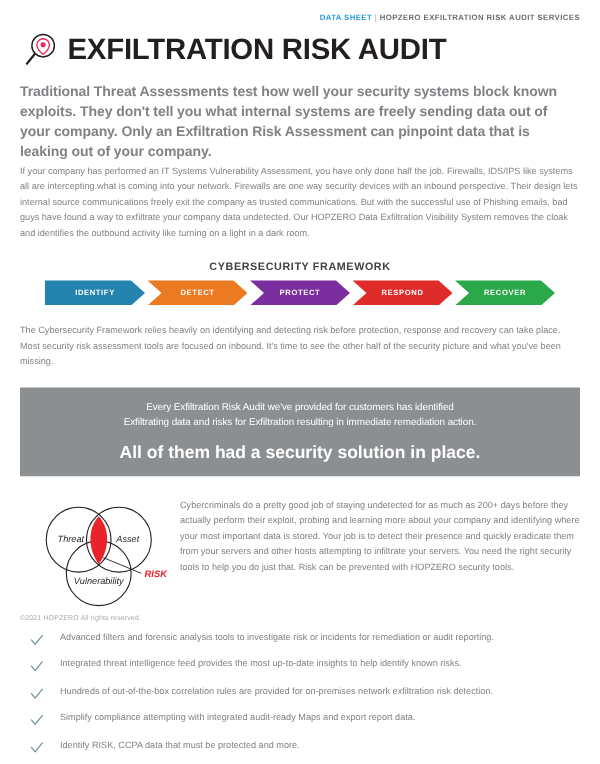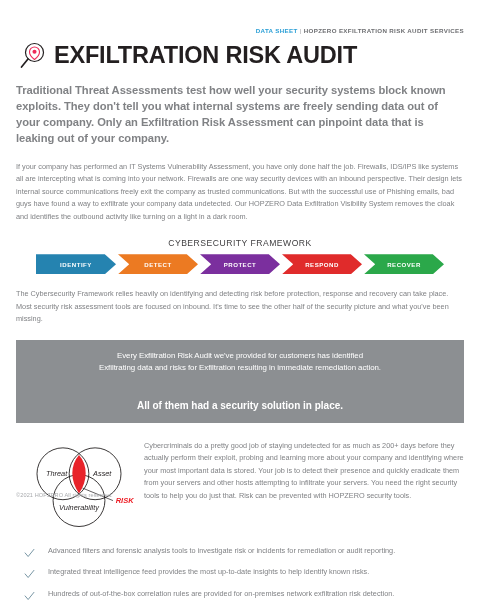--- a/index.html
+++ b/index.html
@@ -12,21 +12,21 @@
     background: #ffffff;
     font-family: "Liberation Sans", sans-serif;
     color: #58595b;
     overflow: hidden;
   }
   .page {
     position: relative;
     width: 480px;
     height: 507px;
     box-sizing: border-box;
-    padding: 16px 16px;
+    padding: 0 16px;
   }
 
   
   .eyebrow {
     text-align: right;
     font-size: 6.2px;
     font-weight: bold;
     letter-spacing: 0.35px;
     padding-top: 11px;
     color: #6d6e71;
@@ -66,34 +66,34 @@
     margin-top: 12px;
     font-size: 11.2px;
     font-weight: bold;
     line-height: 1.42;
     color: #808285;
     letter-spacing: -0.05px;
   }
 
   
   .body-copy {
-    margin-top: 14px;
+    margin-top: 0;
     font-size: 7.3px;
     line-height: 1.72;
     color: #808285;
   }
 
   
   .framework {
     margin-top: 15px;
     text-align: center;
   }
   .framework-title {
     font-size: 8.6px;
-    font-weight: normal;
+    font-weight: bold;
     letter-spacing: 0.5px;
     color: #414042;
     margin-bottom: 6px;
   }
   .chev-row {
     display: flex;
     justify-content: center;
     align-items: center;
     gap: 2px;
   }
@@ -131,23 +131,23 @@
     padding: 10px 22px 12px;
     box-sizing: border-box;
   }
   .callout .c-line {
     font-size: 7.9px;
     font-weight: normal;
     line-height: 1.5;
     letter-spacing: -0.05px;
   }
   .callout .c-foot {
-    font-size: 10px;
-    font-weight: bold;
-    margin-top: 26px;
+    font-size: 14px;
+    font-weight: bold;
+    margin-top: 9px;
   }
 
   
   .mid-row {
     margin-top: 13px;
     display: flex;
     align-items: flex-start;
   }
   .venn-wrap {
     flex: 0 0 122px;

